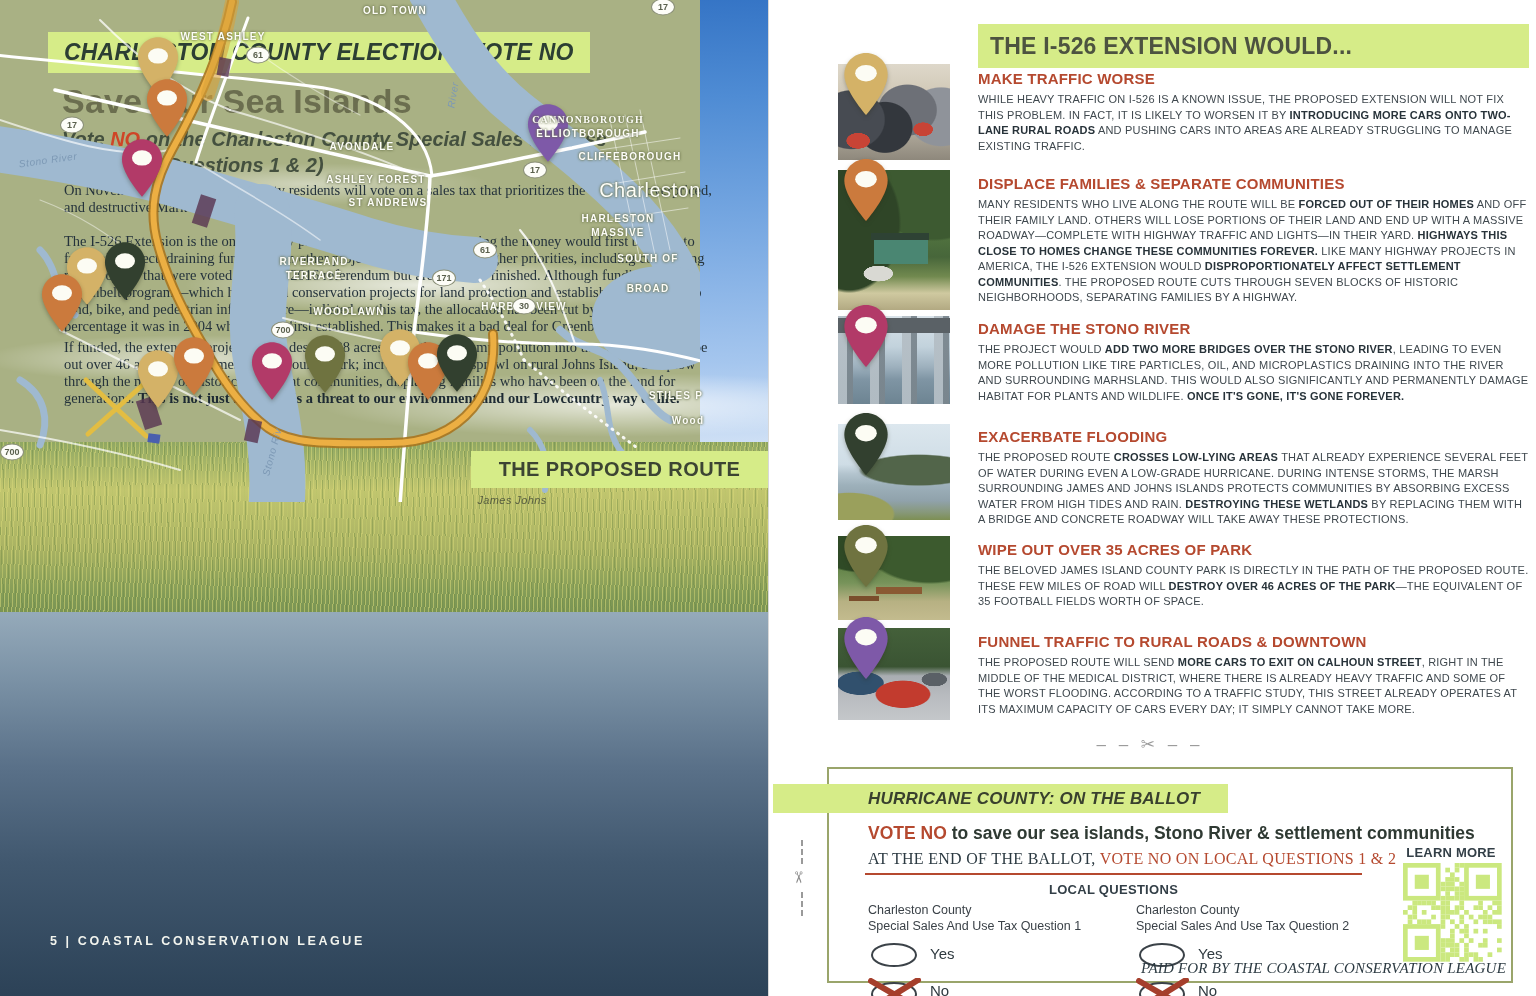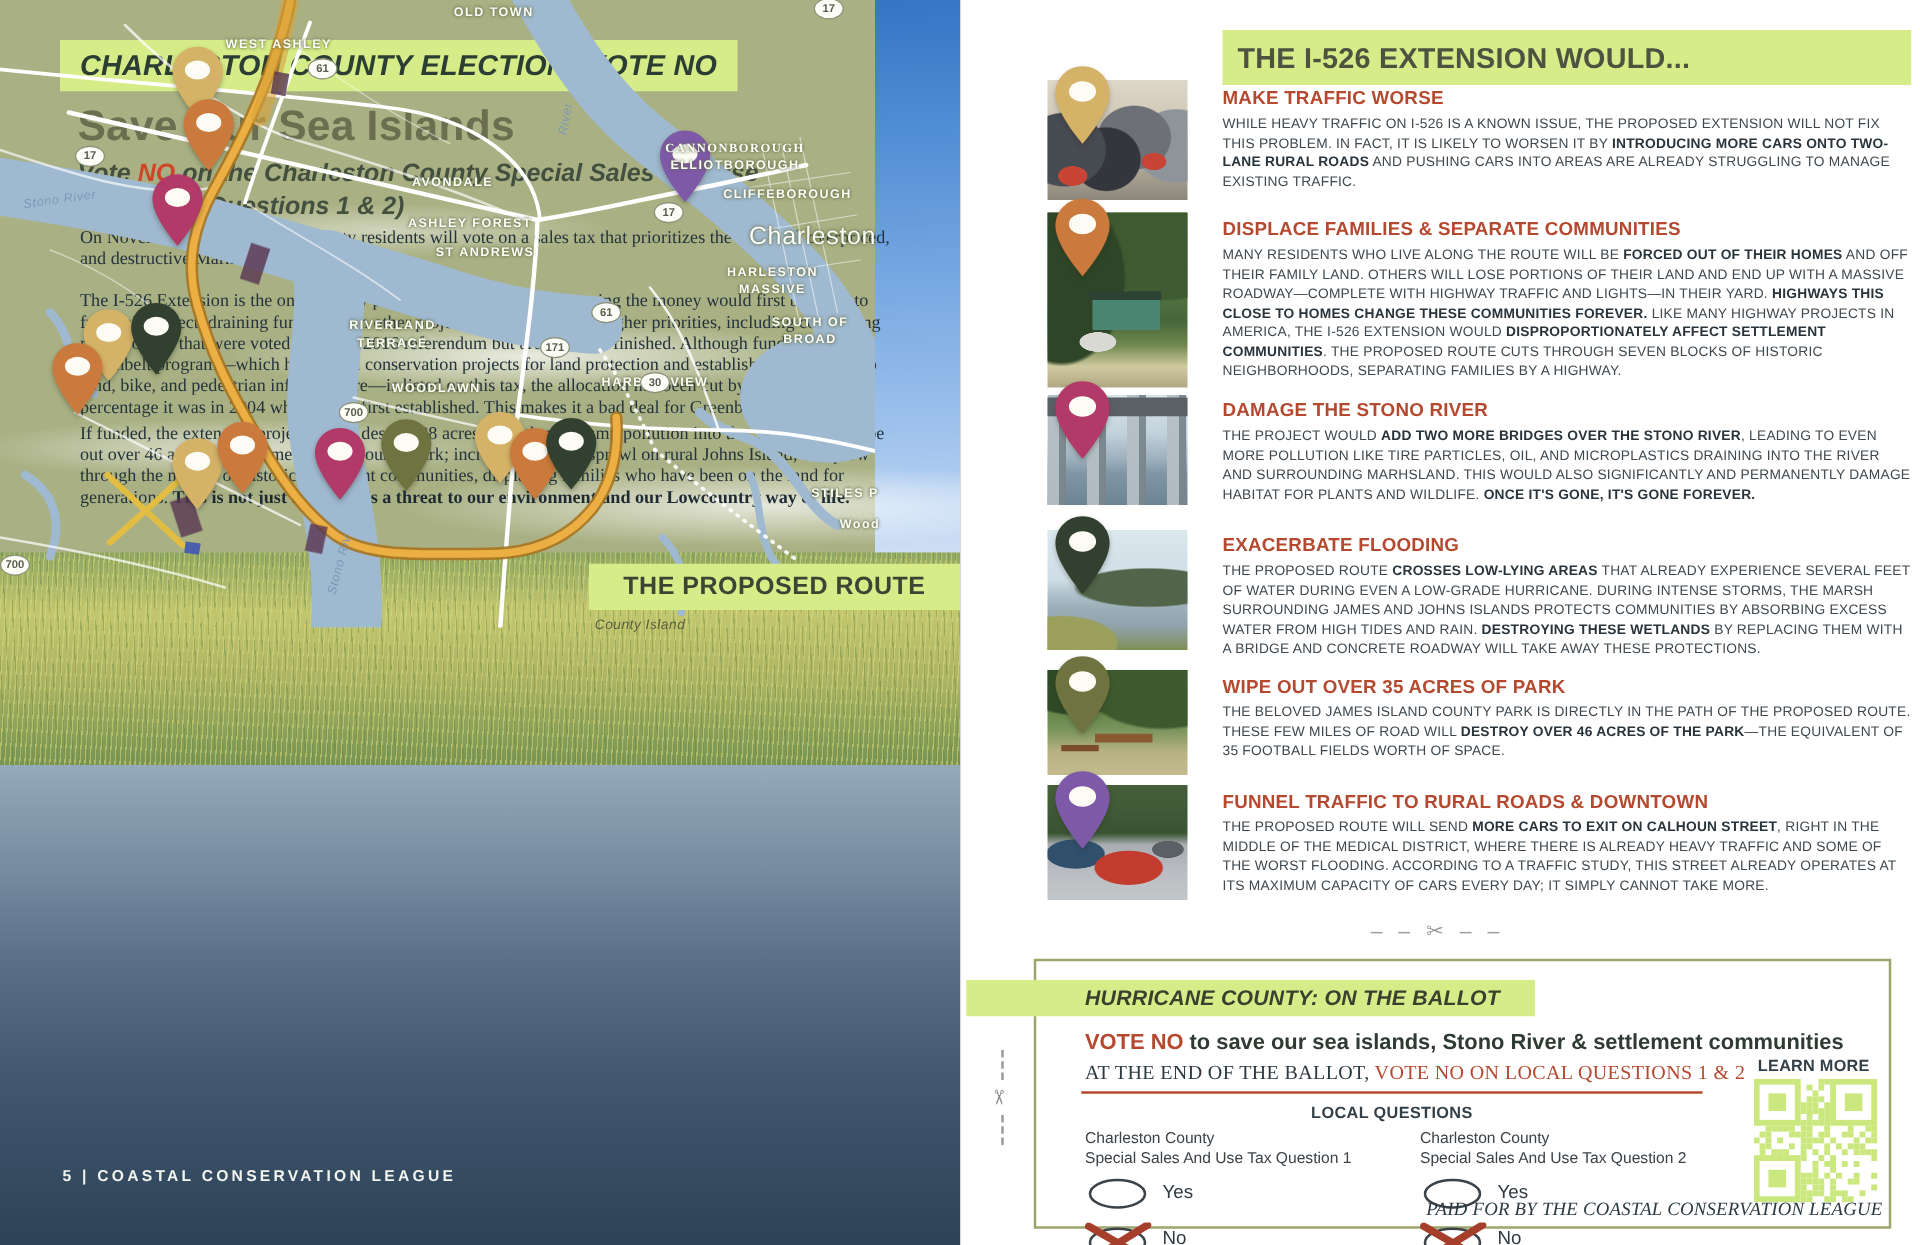--- a/index.html
+++ b/index.html
@@ -248,28 +248,28 @@
           <div class="mlabel" style="left: 362px; top: 146px;">AVONDALE</div>
           <div class="mlabel" style="left: 376px; top: 179px;">ASHLEY FOREST</div>
           <div class="mlabel" style="left: 388px; top: 202px;">ST ANDREWS</div>
           <div class="mlabel" style="left: 588px; top: 119px; font-family: Liberation Serif, serif;">CANNONBOROUGH</div>
           <div class="mlabel" style="left: 588px; top: 133px;">ELLIOTBOROUGH</div>
           <div class="mlabel" style="left: 630px; top: 156px;">CLIFFEBOROUGH</div>
           <div class="mlabel big" style="left: 650px; top: 190px;">Charleston</div>
           <div class="mlabel" style="left: 618px; top: 218px;">HARLESTON</div>
           <div class="mlabel" style="left: 618px; top: 232px;">MASSIVE</div>
           <div class="mlabel" style="left: 648px; top: 258px;">SOUTH OF</div>
-          <div class="mlabel" style="left: 648px; top: 272px;">BROAD</div>
+          <div class="mlabel" style="left: 648px; top: 288px;">BROAD</div>
           <div class="mlabel" style="left: 314px; top: 261px;">RIVERLAND</div>
           <div class="mlabel" style="left: 314px; top: 275px;">TERRACE</div>
           <div class="mlabel" style="left: 349px; top: 311px;">WOODLAWN</div>
           <div class="mlabel" style="left: 524px; top: 306px;">HARBOR VIEW</div>
           <div class="mlabel" style="left: 517px; top: 464px;">WHITEHOUSE</div>
           <div class="mlabel" style="left: 517px; top: 478px;">PLANTATION</div>
-          <div class="mlabel ital" style="left: 512px; top: 500px;">County Island</div>
+          <div class="mlabel ital" style="left: 512px; top: 500px;">James Johns</div>
           <div class="mlabel" style="left: 676px; top: 395px;">STILES P</div>
           <div class="mlabel" style="left: 688px; top: 420px;">Wood</div>
           <div class="mlabel riv" style="left: 48px; top: 160px; transform: translate(-50%, -50%) rotate(-8deg);">Stono River</div>
           <div class="mlabel riv" style="left: 272px; top: 452px; transform: translate(-50%, -50%) rotate(-75deg);">Stono Riv</div>
           <div class="mlabel riv" style="left: 453px; top: 95px; transform: translate(-50%, -50%) rotate(-80deg);">River</div>
           <div class="shield" style="left: 72px; top: 125px;">17</div>
           <div class="shield" style="left: 258px; top: 55px;">61</div>
           <div class="shield" style="left: 663px; top: 7px;">17</div>
           <div class="shield" style="left: 535px; top: 170px;">17</div>
           <div class="shield" style="left: 485px; top: 250px;">61</div>

